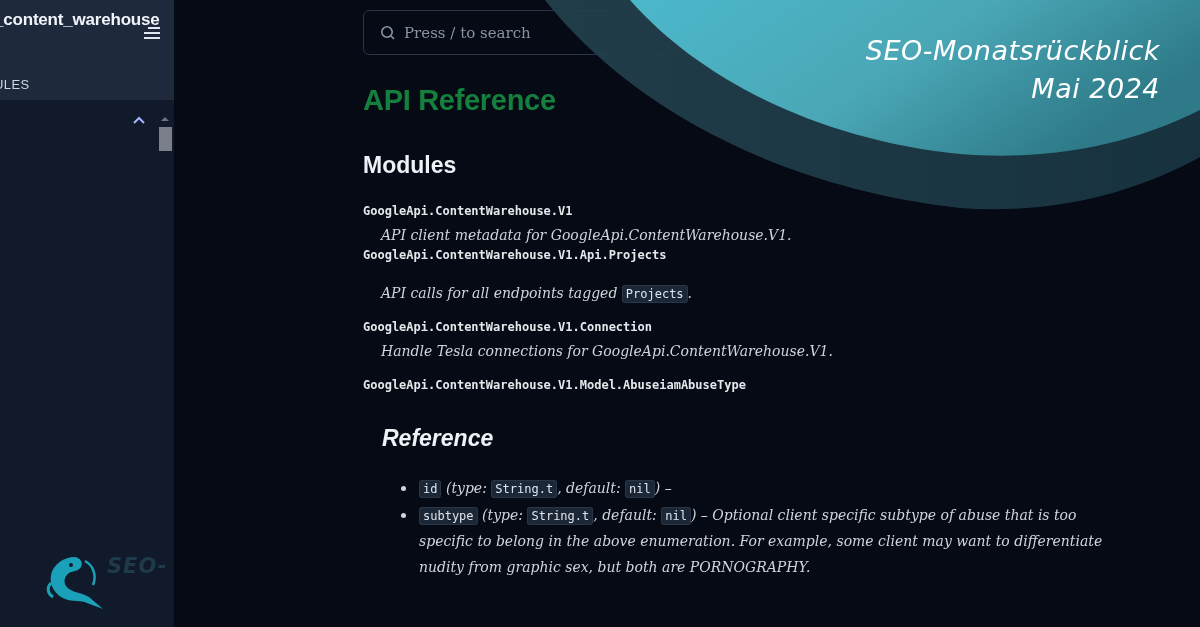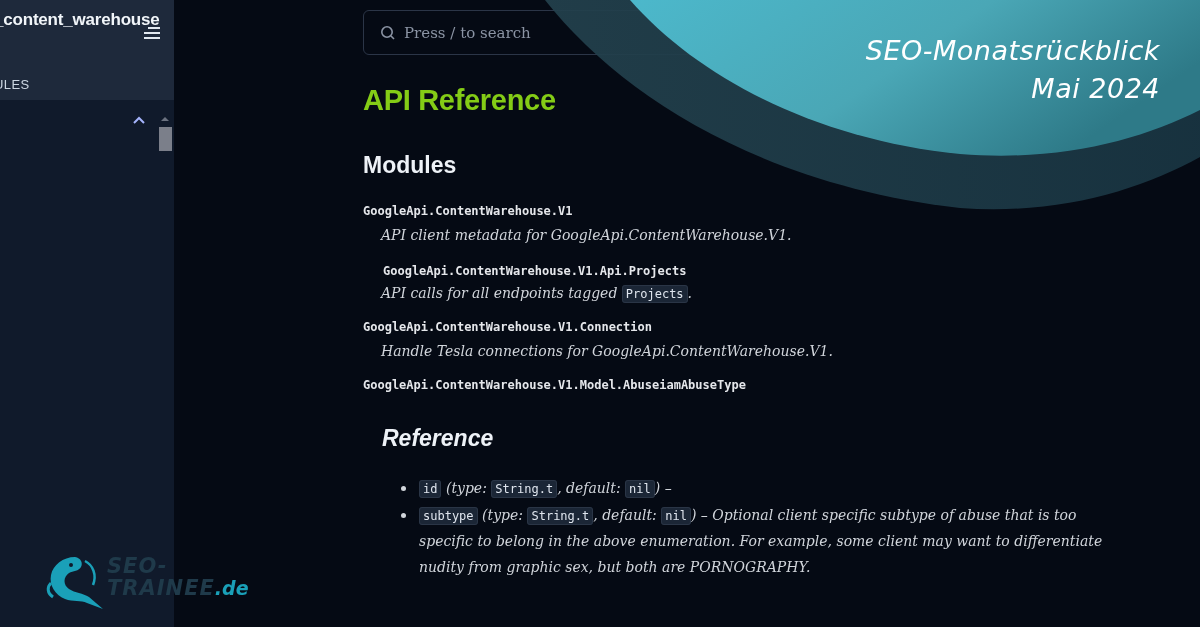--- a/index.html
+++ b/index.html
@@ -21,21 +21,21 @@
     
     .banner { position: absolute; left: 0; top: 0; width: 1200px; height: 627px; pointer-events: none; }
 
     
     .main { position: absolute; left: 175px; top: 0; width: 1025px; height: 627px; }
     .search-box { position: absolute; left: 188px; top: 10px; width: 700px; height: 45px; border: 1px solid #2b3547; border-radius: 6px; }
     .search-icon { position: absolute; left: 16px; top: 14px; width: 16px; height: 16px; }
     .search-input { position: absolute; left: 40px; top: 11px; width: 300px; height: 22px; background: transparent; border: none; outline: none; font-family: "DejaVu Serif", serif; font-size: 15px; color: #9aa3b2; }
     .search-input::placeholder { color: #8b94a4; }
 
-    .page-title { position: absolute; left: 188px; top: 84px; font-family: "Liberation Sans", sans-serif; font-weight: bold; font-size: 29px; color: #84cc16; letter-spacing: -0.3px; }
+    .page-title { position: absolute; left: 188px; top: 84px; font-family: "Liberation Sans", sans-serif; font-weight: bold; font-size: 29px; color: #15803d; letter-spacing: -0.3px; }
     .section-title { position: absolute; left: 188px; top: 152px; font-family: "Liberation Sans", sans-serif; font-weight: bold; font-size: 23px; color: #eef2f7; }
 
     .module-name { position: absolute; left: 188px; font-family: "DejaVu Sans Mono", monospace; font-weight: bold; font-size: 12px; color: #e5e7eb; white-space: nowrap; }
     .module-desc { position: absolute; left: 206px; font-family: "DejaVu Serif", serif; font-style: italic; font-size: 14px; color: #d1d5db; white-space: nowrap; }
     code.inline { font-family: "DejaVu Sans Mono", monospace; font-style: normal; font-size: 12px; background: #1b2636; border: 1px solid #2a3546; border-radius: 3px; padding: 1px 3px; color: #dfe5ee; margin-top: 24px; }
 
     .attr-title { position: absolute; left: 207px; top: 425px; font-family: "Liberation Sans", sans-serif; font-weight: bold; font-style: italic; font-size: 23px; color: #eef2f7; }
 
     .attr-list { position: absolute; left: 226px; top: 476px; width: 710px; list-style: none; }
     .attr-item { position: relative; padding-left: 18px; font-family: "DejaVu Serif", serif; font-style: italic; font-size: 14px; line-height: 25.5px; color: #d1d5db; }
@@ -77,21 +77,21 @@
     </svg>
     <input class="search-input" type="text" placeholder="Press / to search" style="">
   </div>
 
   <h1 class="page-title">API Reference</h1>
   <h2 class="section-title">Modules</h2>
 
   <a class="module-name" style="top:204px;">GoogleApi.ContentWarehouse.V1</a>
   <div class="module-desc" style="top:227px;text-align:center;">API client metadata for GoogleApi.ContentWarehouse.V1.</div>
 
-  <a class="module-name" style="top:264px;margin-left:20px;">GoogleApi.ContentWarehouse.V1.Api.Projects</a>
+  <a class="module-name" style="top:248px;">GoogleApi.ContentWarehouse.V1.Api.Projects</a>
   <div class="module-desc" style="top:285px;"><span>API calls for all endpoints tagged </span><code class="inline">Projects</code><span>.</span></div>
 
   <a class="module-name" style="top:320px;">GoogleApi.ContentWarehouse.V1.Connection</a>
   <div class="module-desc" style="top:343px;">Handle Tesla connections for GoogleApi.ContentWarehouse.V1.</div>
 
   <a class="module-name" style="top:378px;">GoogleApi.ContentWarehouse.V1.Model.AbuseiamAbuseType</a>
 
   <h3 class="attr-title">Reference</h3>
 
   <ul class="attr-list">
@@ -139,15 +139,14 @@
 
 <div class="logo">
   <svg width="62" height="56" viewBox="0 0 62 56" style="position:absolute;left:0;top:0;">
     <path d="M30,4 C18,4 8,12 6,22 C4,32 10,42 20,46 C28,49 36,47 42,50 L58,56 L44,44 C38,40 30,40 24,36 C18,32 18,24 24,20 C28,18 34,18 36,14 C38,10 36,5 30,4 Z" fill="#1aa0b8"></path>
     <circle cx="26" cy="12" r="2" fill="#0f1a2b"></circle>
     <path d="M40,8 C48,12 52,22 48,32" fill="none" stroke="#1aa0b8" stroke-width="2.5"></path>
     <path d="M6,30 C2,34 2,40 8,44" fill="none" stroke="#1aa0b8" stroke-width="3"></path>
   </svg>
   <div class="logo-text">
     <div>SEO-</div>
-    <div><span>TRAINEE</span><span class="de">.de</span></div>
   </div>
 </div>
 
 </body></html>

